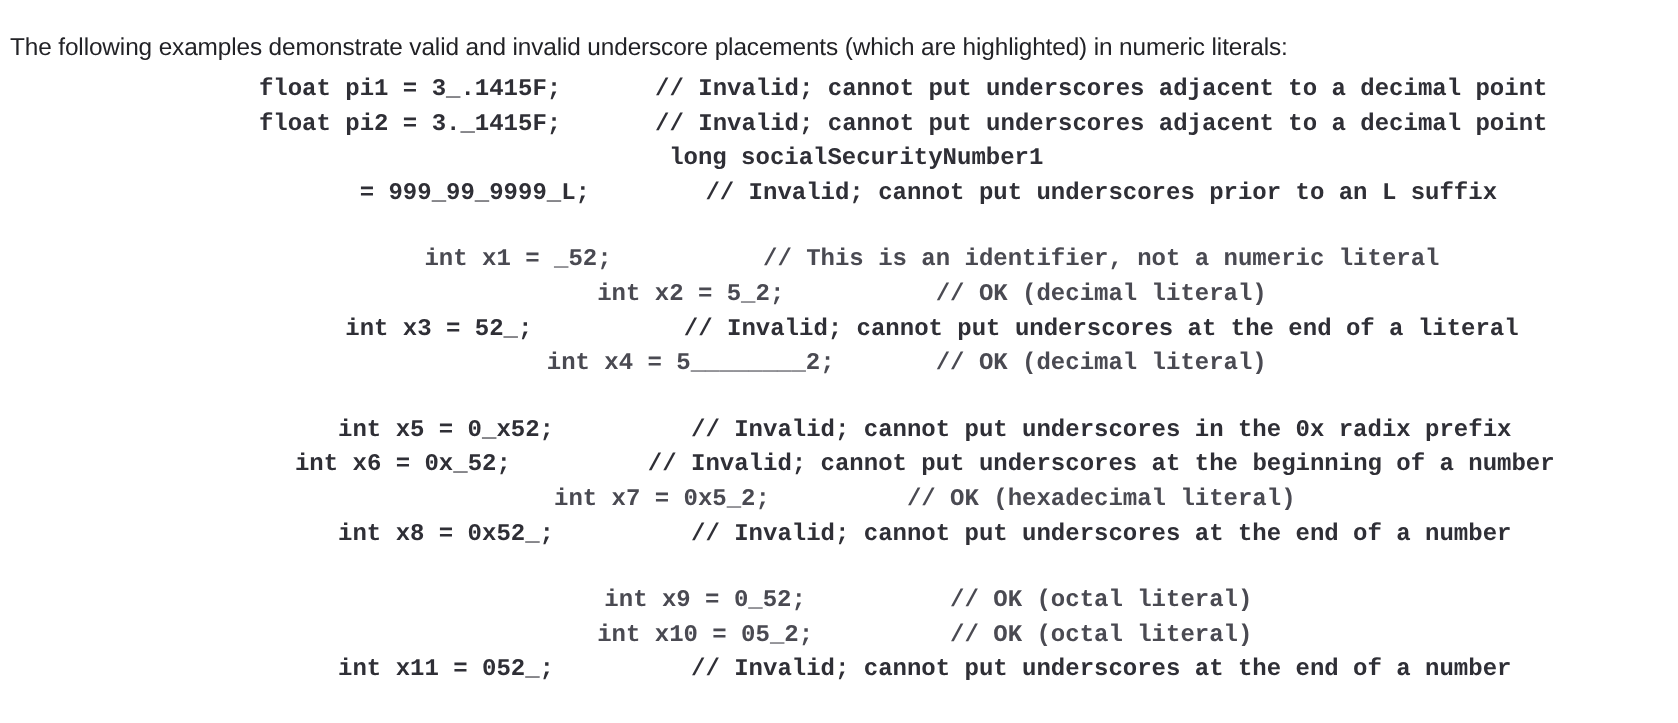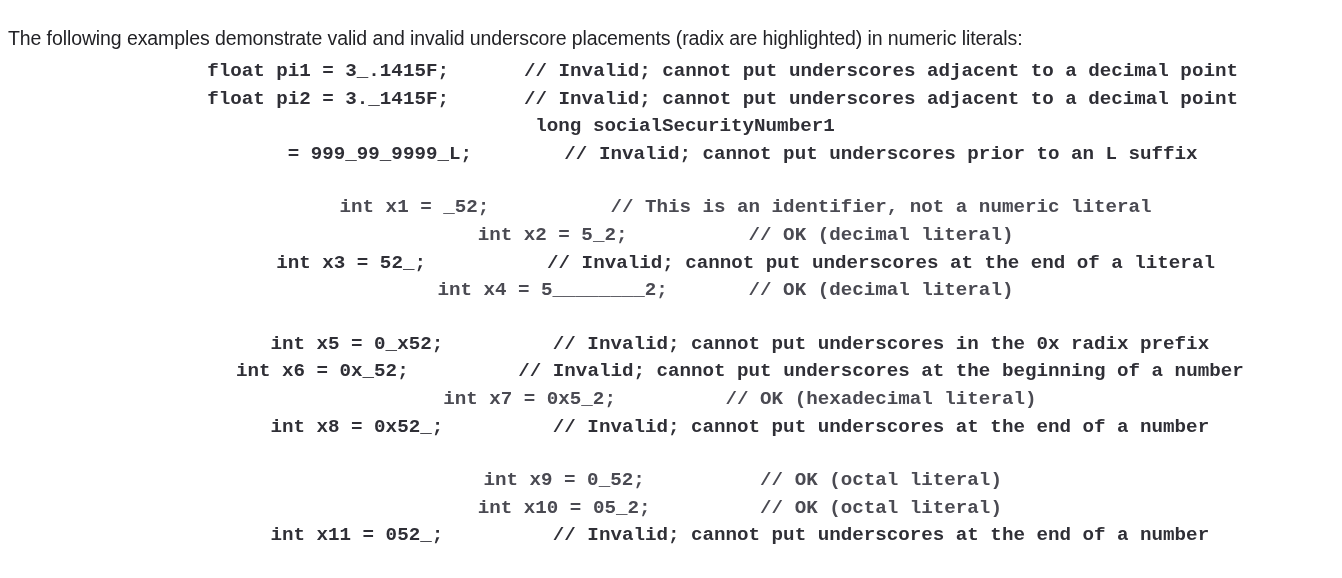--- a/index.html
+++ b/index.html
@@ -87,21 +87,21 @@
   .gap {
     display: block;
     height: 26px;
   }
 </style>
 </head>
 <body>
 
 <div id="page">
 
-  <p class="intro">The following examples demonstrate valid and invalid underscore placements (radix are highlighted) in numeric literals:</p>
+  <p class="intro">The following examples demonstrate valid and invalid underscore placements (which are highlighted) in numeric literals:</p>
 
   <div class="code-area">
 
   <div class="code-block"><div class="code-line"><span class="col-code hl">float pi1 = 3_.1415F;</span><span class="col-comment hl">// Invalid; cannot put underscores adjacent to a decimal point</span></div><div class="code-line"><span class="col-code hl">float pi2 = 3._1415F;</span><span class="col-comment hl">// Invalid; cannot put underscores adjacent to a decimal point</span></div><div class="code-line"><span class="col-code hl">long socialSecurityNumber1</span><span class="col-comment hl"></span></div><div class="code-line"><span class="col-code hl">  = 999_99_9999_L;</span><span class="col-comment hl">// Invalid; cannot put underscores prior to an L suffix</span></div></div>
       <div class="gap"></div>
       <div class="code-block"><div class="code-line"><span class="col-code plain">int x1 = _52;</span><span class="col-comment plain">// This is an identifier, not a numeric literal</span></div><div class="code-line"><span class="col-code plain">int x2 = 5_2;</span><span class="col-comment plain">// OK (decimal literal)</span></div><div class="code-line"><span class="col-code hl">int x3 = 52_;</span><span class="col-comment hl">// Invalid; cannot put underscores at the end of a literal</span></div><div class="code-line"><span class="col-code plain">int x4 = 5________2;</span><span class="col-comment plain">// OK (decimal literal)</span></div></div>
       <div class="gap"></div>
       <div class="code-block"><div class="code-line"><span class="col-code hl">int x5 = 0_x52;</span><span class="col-comment hl">// Invalid; cannot put underscores in the 0x radix prefix</span></div><div class="code-line"><span class="col-code hl">int x6 = 0x_52;</span><span class="col-comment hl">// Invalid; cannot put underscores at the beginning of a number</span></div><div class="code-line"><span class="col-code plain">int x7 = 0x5_2;</span><span class="col-comment plain">// OK (hexadecimal literal)</span></div><div class="code-line"><span class="col-code hl">int x8 = 0x52_;</span><span class="col-comment hl">// Invalid; cannot put underscores at the end of a number</span></div></div>
       <div class="gap"></div>
       <div class="code-block"><div class="code-line"><span class="col-code plain">int x9 = 0_52;</span><span class="col-comment plain">// OK (octal literal)</span></div><div class="code-line"><span class="col-code plain">int x10 = 05_2;</span><span class="col-comment plain">// OK (octal literal)</span></div><div class="code-line"><span class="col-code hl">int x11 = 052_;</span><span class="col-comment hl">// Invalid; cannot put underscores at the end of a number</span></div></div>

